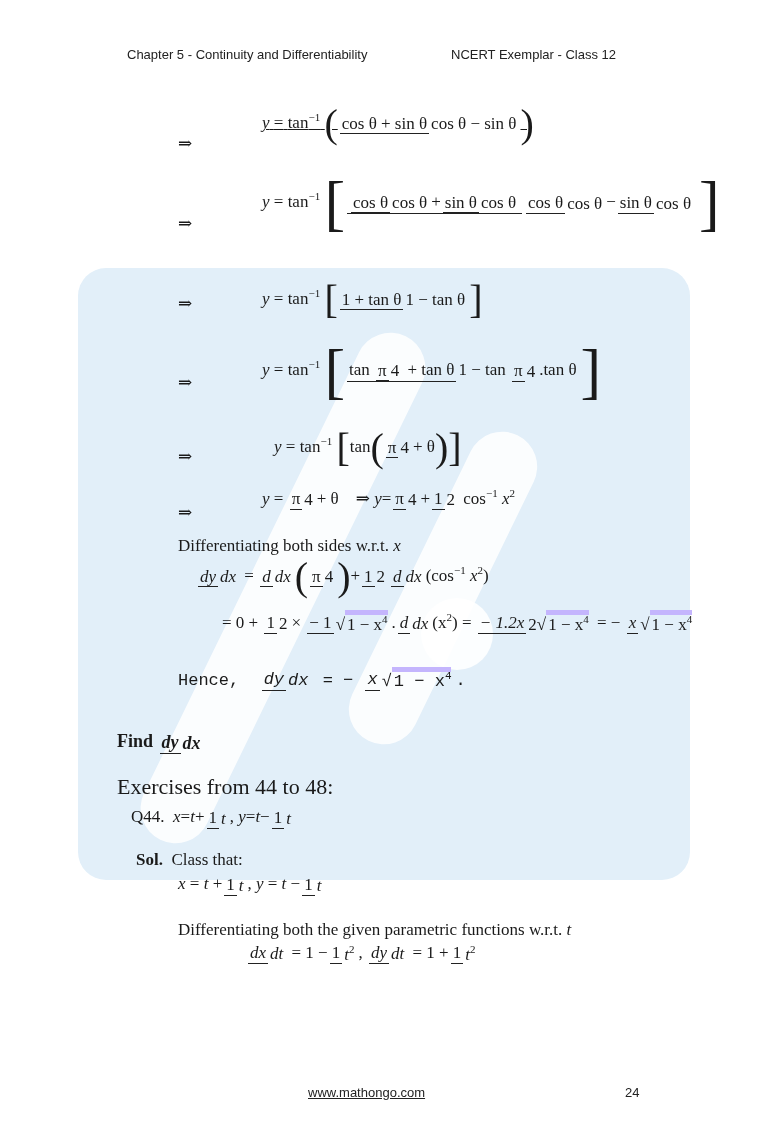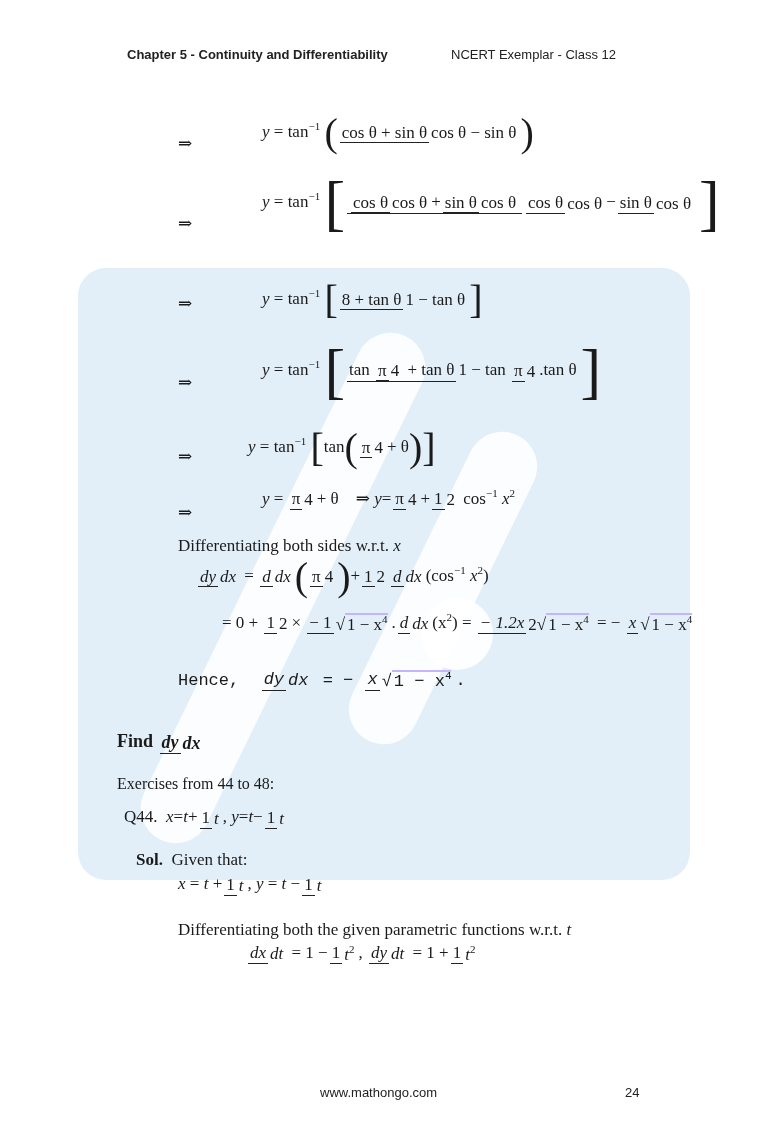--- a/index.html
+++ b/index.html
@@ -12,36 +12,36 @@
   .ln{position:absolute;font-size:17px;white-space:nowrap;line-height:1;}
   .it{font-style:italic;}
   .b{font-weight:bold;}
   .frac{display:inline-flex;flex-direction:row;align-items:center;vertical-align:middle;margin:0 2px;}
   .frac>span{padding:0 2px;line-height:1.15;}
   .frac>span.num{border-bottom:1px solid #222;}
   .sup{font-size:11px;vertical-align:super;}
   .arrow{position:absolute;font-size:17px;}
   .big{font-size:40px;font-weight:200;vertical-align:middle;line-height:1;}
   .huge{font-size:62px;font-weight:200;vertical-align:middle;line-height:1;}
-  .sqrt{border-top:2px solid #c4b5fd;padding-left:2px;}
+  .sqrt{border-top:5px solid #c4b5fd;padding-left:2px;}
 </style>
 </head>
 <body>
 
-<div class="hdr" style="left:127px;top:47px;font-weight:bold;">Chapter 5 - Continuity and Differentiability</div>
+<div class="hdr" style="left:127px;top:47px;">Chapter 5 - Continuity and Differentiability</div>
 <div class="hdr" style="left:451px;top:47px;">NCERT Exemplar - Class 12</div>
 
 <div class="wm">
   <div class="s1"></div>
   <div class="s2"></div>
   <div class="dot"></div>
 </div>
 
 <div class="arrow" style="left:178px;top:133px;">⇒</div>
-<div class="ln" style="left:262px;top:113px;">
+<div class="ln" style="left:262px;top:104px;text-decoration:underline;">
   <span class="it">y</span>
   <span>=</span>
   <span>tan</span><span class="sup">−1</span>
   <span class="big">(</span><span class="frac">
       <span class="num">cos θ + sin θ</span>
       <span>cos θ − sin θ</span>
     </span><span class="big">)</span>
 </div>
 
 <div class="arrow" style="left:178px;top:213px;">⇒</div>
@@ -66,21 +66,21 @@
         </span></span>
   </span><span class="huge">]</span>
 </div>
 
 <div class="arrow" style="left:178px;top:293px;">⇒</div>
 <div class="ln" style="left:262px;top:280px;">
   <span class="it">y</span>
   <span>=</span>
   <span>tan</span><span class="sup">−1</span>
   <span class="big">[</span><span class="frac">
-      <span class="num">8 + tan θ</span>
+      <span class="num">1 + tan θ</span>
       <span>1 − tan θ</span>
     </span><span class="big">]</span>
 </div>
 
 <div class="arrow" style="left:178px;top:372px;">⇒</div>
 <div class="ln" style="left:262px;top:340px;">
   <span class="it">y</span>
   <span>=</span>
   <span>tan</span><span class="sup">−1</span>
   <span class="huge">[</span><span class="frac">
@@ -89,21 +89,21 @@
           <span>4</span>
         </span> <span>+ tan θ</span></span>
     <span><span>1 − tan</span> <span class="frac">
           <span class="num">π</span>
           <span>4</span>
         </span><span>.tan θ</span></span>
   </span><span class="huge">]</span>
 </div>
 
 <div class="arrow" style="left:178px;top:446px;">⇒</div>
-<div class="ln" style="left:248px;top:428px;">
+<div class="ln" style="left:274px;top:428px;">
   <span class="it">y</span>
   <span>=</span>
   <span>tan</span><span class="sup">−1</span>
   <span class="big">[</span><span>tan</span><span class="big">(</span><span class="frac">
       <span class="num">π</span>
       <span>4</span>
     </span><span>+ θ</span><span class="big">)</span><span class="big">]</span>
 </div>
 
 <div class="arrow" style="left:178px;top:502px;">⇒</div>
@@ -189,37 +189,37 @@
     </span><span>.</span>
 </div>
 
 <div class="ln b" style="left:117px;top:732px;font-size:18px;text-align:center;">
   <span>Find</span>
   <span class="frac it">
       <span class="num">dy</span>
       <span>dx</span>
     </span>
 </div>
-<div class="ln" style="left:117px;top:776px;font-size:16px;font-family:Liberation Serif, serif;">Exercises from 44 to 48:</div>
-
-<div class="ln" style="left:124px;top:808px;">
+<div class="ln" style="left:117px;top:776px;font-size:22px;font-family:Liberation Serif, serif;">Exercises from 44 to 48:</div>
+
+<div class="ln" style="left:131px;top:808px;">
   <span>Q44.</span>&nbsp;
   <span class="it">x</span><span>=</span><span class="it">t</span><span>+</span><span class="frac">
       <span class="num">1</span>
       <span class="it">t</span>
     </span><span>,</span>
   <span class="it">y</span><span>=</span><span class="it">t</span><span>−</span><span class="frac">
       <span class="num">1</span>
       <span class="it">t</span>
     </span>
 </div>
 
 <div class="ln" style="left:136px;top:851px;">
   <span class="b">Sol.</span>&nbsp;
-  <span>Given that:</span>
+  <span>Class that:</span>
 </div>
 <div class="ln" style="left:178px;top:875px;">
   <span class="it">x</span> <span>=</span> <span class="it">t</span> <span>+</span><span class="frac">
       <span class="num">1</span>
       <span class="it">t</span>
     </span><span>,</span>
   <span class="it">y</span> <span>=</span> <span class="it">t</span> <span>−</span><span class="frac">
       <span class="num">1</span>
       <span class="it">t</span>
     </span>
@@ -239,14 +239,14 @@
   <span class="frac it">
       <span class="num">dy</span>
       <span>dt</span>
     </span>
   <span>= 1 +</span><span class="frac">
       <span class="num">1</span>
       <span><span class="it">t</span><span class="sup">2</span></span>
     </span>
 </div>
 
-<div class="hdr" style="left:320px;top:1085px;">www.mathongo.com</div>
+<div class="hdr" style="left:308px;top:1085px;text-decoration:underline;">www.mathongo.com</div>
 <div class="hdr" style="left:625px;top:1085px;">24</div>
 
 </body></html>

